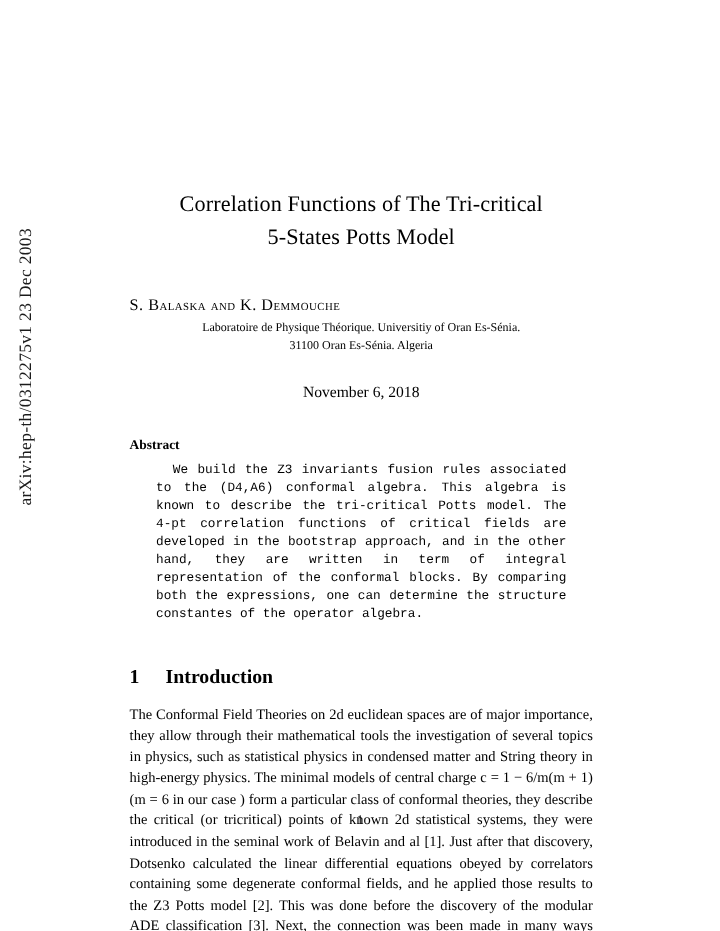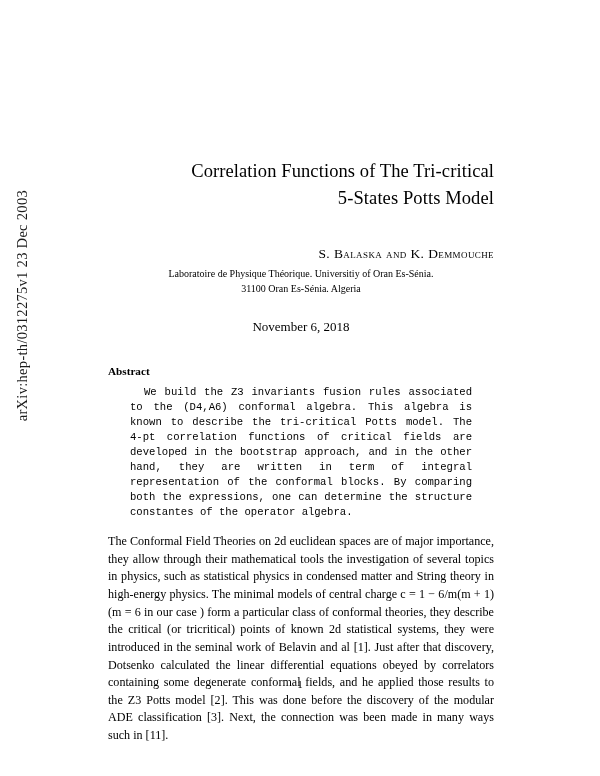--- a/index.html
+++ b/index.html
@@ -32,28 +32,28 @@
     letter-spacing: 0.3px;
     color: #1a1a1a;
   }
   .content {
     position: absolute;
     left: 108px;
     top: 0;
     width: 386px;
   }
   .title {
-    text-align: right;
+    text-align: center;
     font-size: 18.5px;
     line-height: 1.45;
     margin-top: 158px;
     letter-spacing: 0.1px;
   }
   .authors {
-    text-align: right;
+    text-align: left;
     margin-top: 34px;
     font-size: 13.5px;
     font-variant: small-caps;
     letter-spacing: 0.4px;
   }
   .affil {
     text-align: center;
     margin-top: 4px;
     font-size: 10px;
     line-height: 1.55;
@@ -119,20 +119,23 @@
     <div class="affil">
       <div>Laboratoire de Physique Théorique. Universitiy of Oran Es-Sénia.</div>
       <div>31100 Oran Es-Sénia. Algeria</div>
     </div>
 
     <div class="date">November 6, 2018</div>
 
     <div class="abstract-head">Abstract</div>
     <div class="abstract-body">We build the Z3 invariants fusion rules associated to the (D4,A6) conformal algebra. This algebra is known  to describe the tri-critical Potts model. The 4-pt correlation functions of critical fields are developed in the bootstrap approach, and in the other hand, they are written in term of integral representation of the conformal blocks. By comparing both the expressions, one can determine the structure constantes of the operator algebra.</div>
 
+    <div class="section-head">
+      <span class="num">1</span><span>Introduction</span>
+    </div>
 
     <div class="body-text">The Conformal Field Theories on 2d euclidean spaces are of major importance, they allow through their mathematical tools the investigation of several topics in physics, such as statistical physics in condensed matter and String theory in high-energy physics. The minimal models of central charge c = 1 − 6/m(m + 1) (m = 6 in our case ) form a particular class of conformal theories, they describe the critical (or tricritical) points of known 2d statistical systems, they were introduced in the seminal work of Belavin and al [1]. Just after that discovery, Dotsenko calculated the linear differential equations obeyed by correlators containing some degenerate conformal fields, and he applied those results to the Z3 Potts model [2]. This was done before the discovery of the modular ADE classification [3]. Next, the connection was been made in many ways such in [11].</div>
 
   </div>
 
   <div class="pageno">1</div>
 
 </div>
 
 </body></html>

